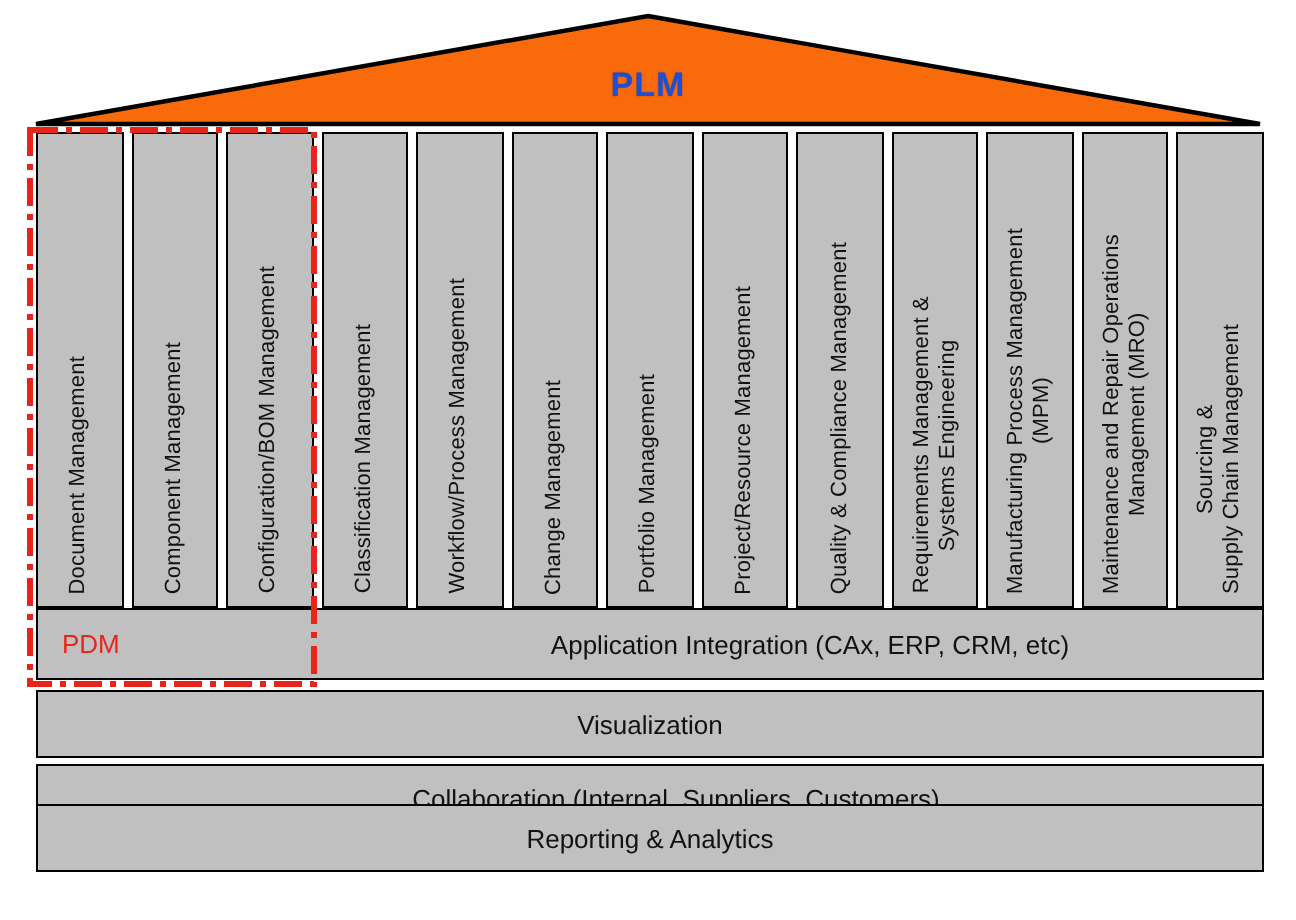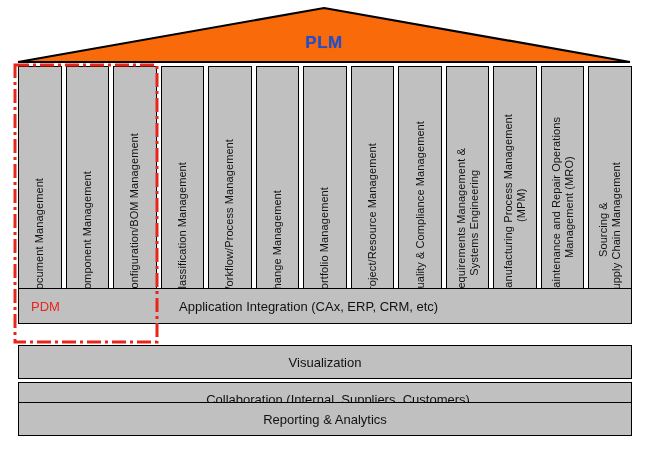--- a/index.html
+++ b/index.html
@@ -93,30 +93,30 @@
     width: 614px;
     background: #c0c0c0;
     border: 1px solid #000000;
     box-sizing: border-box;
     display: flex;
     align-items: center;
     justify-content: center;
     font-size: 13px;
     color: #111111;
   }
-  .band-appint { top: 288px; height: 36px; padding-left: 20px; }
+  .band-appint { top: 304px; height: 36px; padding-left: 20px; }
   .band-vis    { top: 345px; height: 34px; align-items: center; }
   .band-collab { top: 382px; height: 34px; padding-left: 26px; }
   .band-report { top: 402px; height: 34px; }
 
   .band-appint .band-label {
     position: absolute;
     left: 160px;
     right: 0;
-    text-align: left;
+    text-align: center;
   }
   .pdm-label {
     position: absolute;
     left: 12px;
     top: 50%;
     transform: translateY(-50%);
     color: #e8251a;
     font-size: 13px;
   }
 

